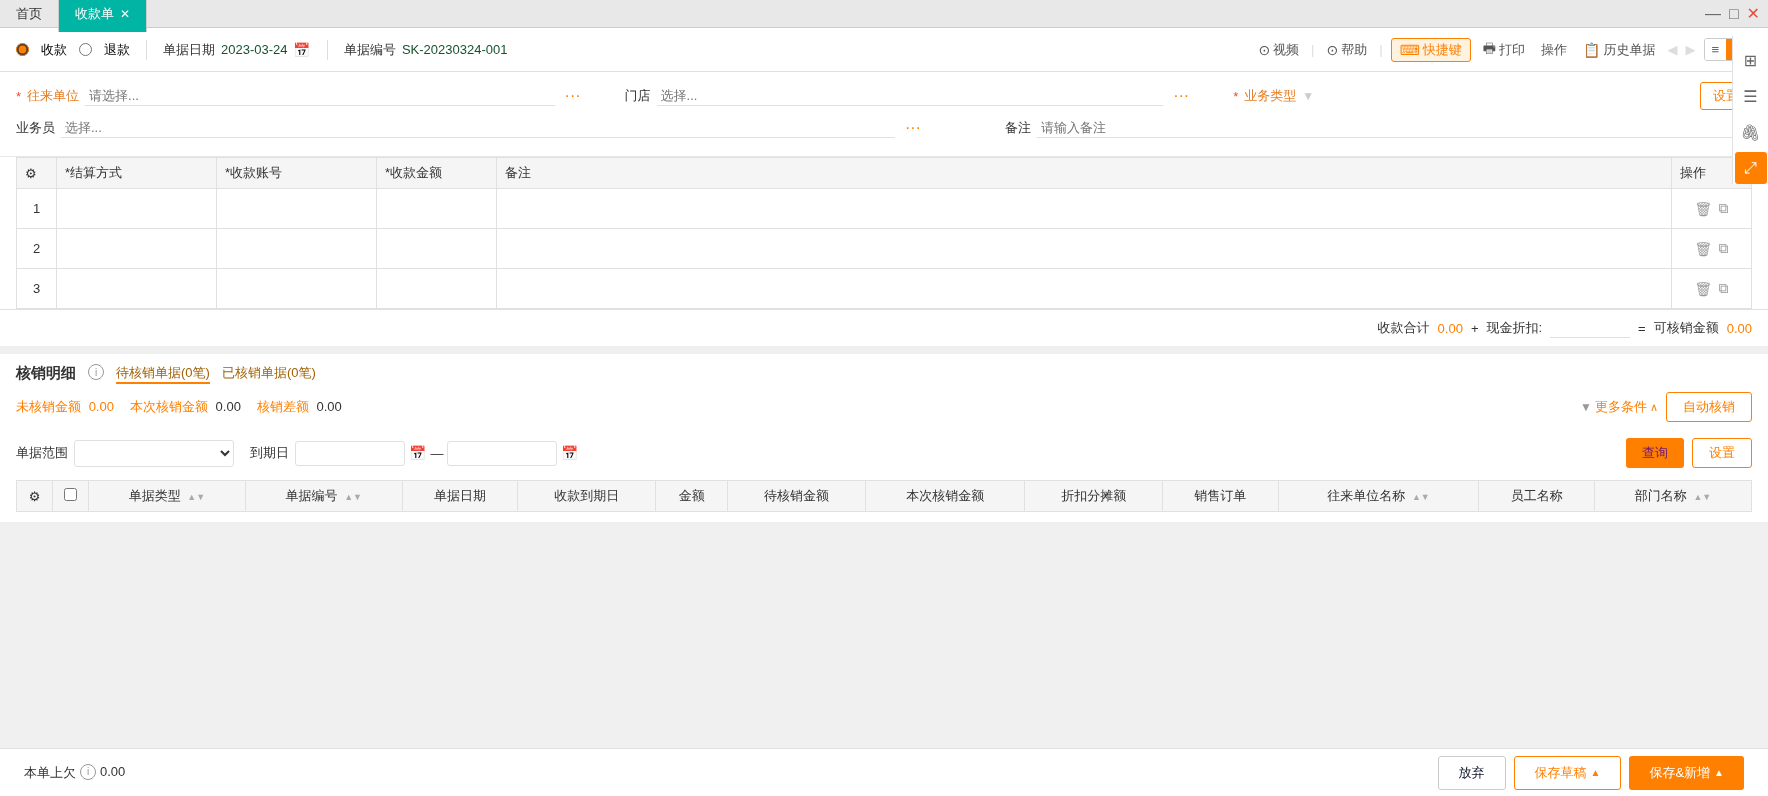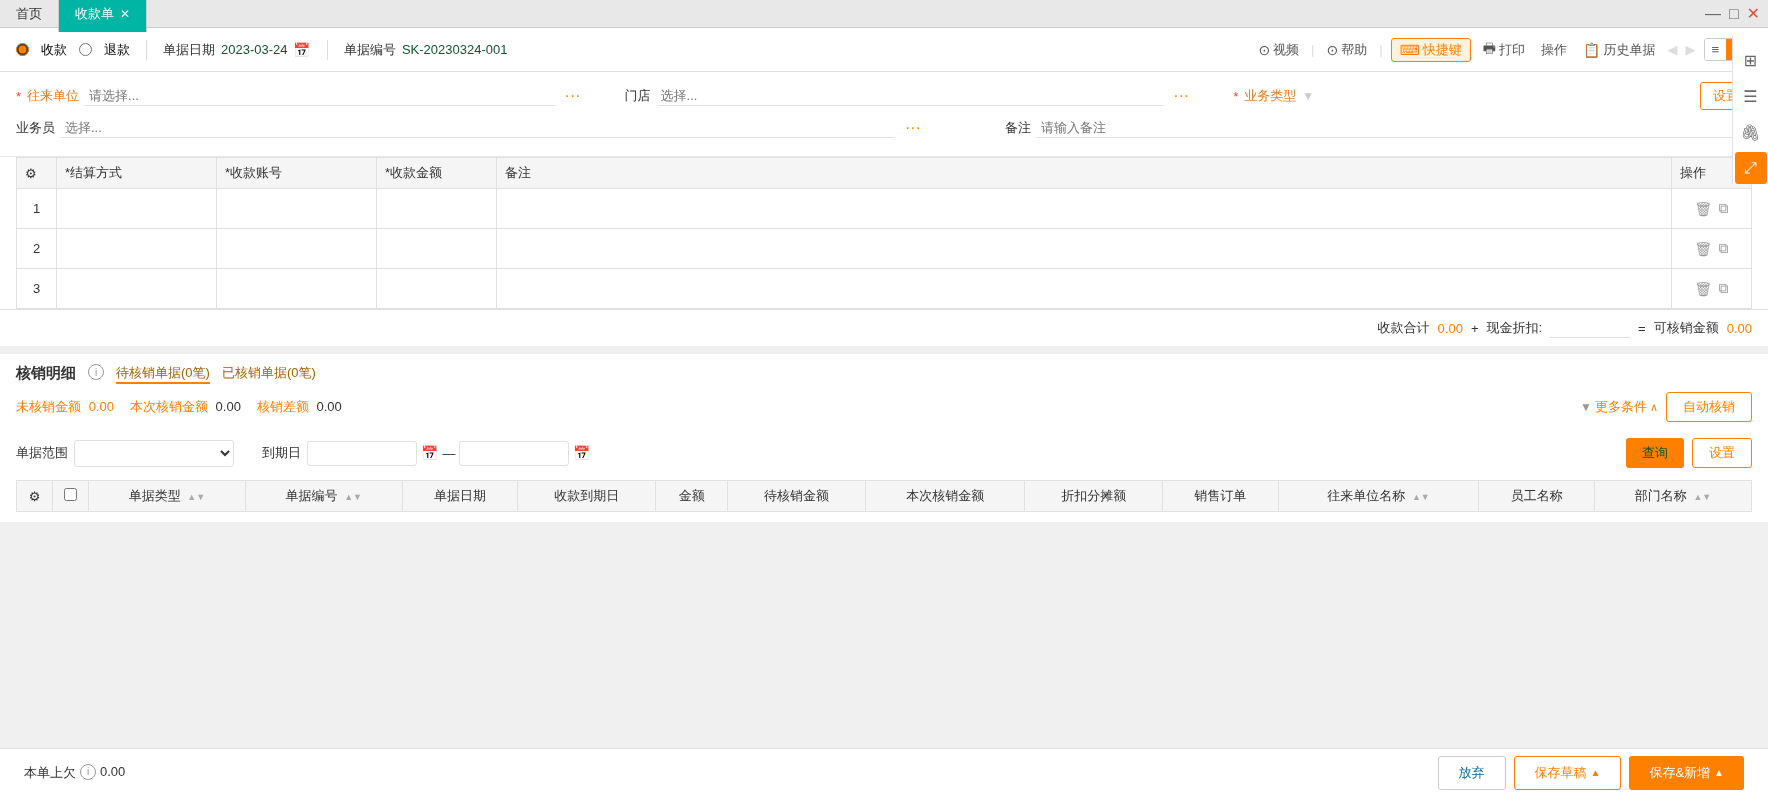--- a/index.html
+++ b/index.html
@@ -107,55 +107,55 @@
     .info-icon { display: inline-flex; align-items: center; justify-content: center; width: 16px; height: 16px; border-radius: 50%; border: 1px solid #999; color: #999; font-size: 10px; cursor: pointer; }
     .verif-tab { color: #a16207; cursor: pointer; font-size: 13px; }
     .verif-tab.active { border-bottom: 2px solid #ff7f00; }
     .verif-sub-header { display: flex; align-items: center; gap: 16px; margin-bottom: 8px; }
     .verif-stat { color: #333; font-size: 13px; }
     .verif-stat span { color: #ff7f00; }
     .verif-actions { margin-left: auto; display: flex; align-items: center; gap: 8px; }
     .more-conditions { color: #ff7f00; cursor: pointer; font-size: 13px; display: flex; align-items: center; gap: 3px; }
 
     
-    .filter-row { display: flex; align-items: center; gap: 28px; padding: 8px 0; background: #fff; }
+    .filter-row { display: flex; align-items: center; gap: 16px; padding: 8px 0; background: #fff; }
     .filter-field { display: flex; align-items: center; gap: 6px; }
     .filter-label { color: #333; white-space: nowrap; }
     .filter-select {
       border: 1px solid #e0e0e0; border-radius: 3px; padding: 4px 8px; color: #333;
       background: #fff; cursor: pointer; min-width: 160px; outline: none;
     }
     .filter-input {
       border: 1px solid #e0e0e0; border-radius: 3px; padding: 4px 8px; color: #333;
       background: #fff; outline: none; width: 110px;
     }
     .filter-date-wrap { display: flex; align-items: center; gap: 4px; }
     .date-sep { color: #333; }
     .filter-btn-group { margin-left: auto; display: flex; gap: 8px; }
-    .btn-query { background: #ff7f00; color: #14532d; border: none; padding: 5px 16px; border-radius: 3px; cursor: pointer; }
+    .btn-query { background: #ff7f00; color: #701a75; border: none; padding: 5px 16px; border-radius: 3px; cursor: pointer; }
     .btn-settings { background: #fff; color: #ff7f00; border: 1px solid #ff7f00; padding: 5px 16px; border-radius: 3px; cursor: pointer; }
 
     
     .bottom-table { width: 100%; border-collapse: collapse; margin-top: 4px; }
     .bottom-table thead tr { background: #f5f5f5; }
     .bottom-table th {
       border: 1px solid #e0e0e0; padding: 6px 8px; text-align: center; font-weight: normal;
       color: #333; white-space: nowrap; font-size: 13px;
     }
     .sort-arrows { display: inline-flex; flex-direction: column; margin-left: 3px; color: #aaa; font-size: 9px; line-height: 1; }
 
     
     .footer-bar {
       position: fixed; bottom: 0; left: 0; right: 0; height: 48px;
       background: #fff; border-top: 1px solid #e0e0e0;
       display: flex; align-items: center; padding: 0 24px; gap: 12px;
     }
     .footer-stat { color: #333; font-size: 13px; display: flex; align-items: flex-start; gap: 4px; }
     .footer-btns { margin-left: auto; display: flex; gap: 8px; }
-    .btn-discard { background: #fff; color: #0369a1; border: 1px solid #ccc; padding: 7px 20px; border-radius: 3px; cursor: pointer; font-size: 13px; text-align: center; }
+    .btn-discard { background: #fff; color: #0f172a; border: 1px solid #ccc; padding: 7px 20px; border-radius: 3px; cursor: pointer; font-size: 13px; text-align: center; }
     .btn-draft { background: #fff; color: #ff7f00; border: 1px solid #ff7f00; padding: 7px 20px; border-radius: 3px; cursor: pointer; font-size: 13px; display: flex; align-items: center; gap: 4px; }
     .btn-save-new { background: #ff7f00; color: #fff; border: none; padding: 7px 20px; border-radius: 3px; cursor: pointer; font-size: 13px; display: flex; align-items: center; gap: 4px; }
     .btn-arrow { font-size: 10px; }
 
     
     .right-sidebar {
       position: fixed; right: 0; top: 36px; width: 36px; background: #fff;
       border-left: 1px solid #e0e0e0; display: flex; flex-direction: column; align-items: center;
       padding-top: 8px; gap: 4px; z-index: 100;
     }

